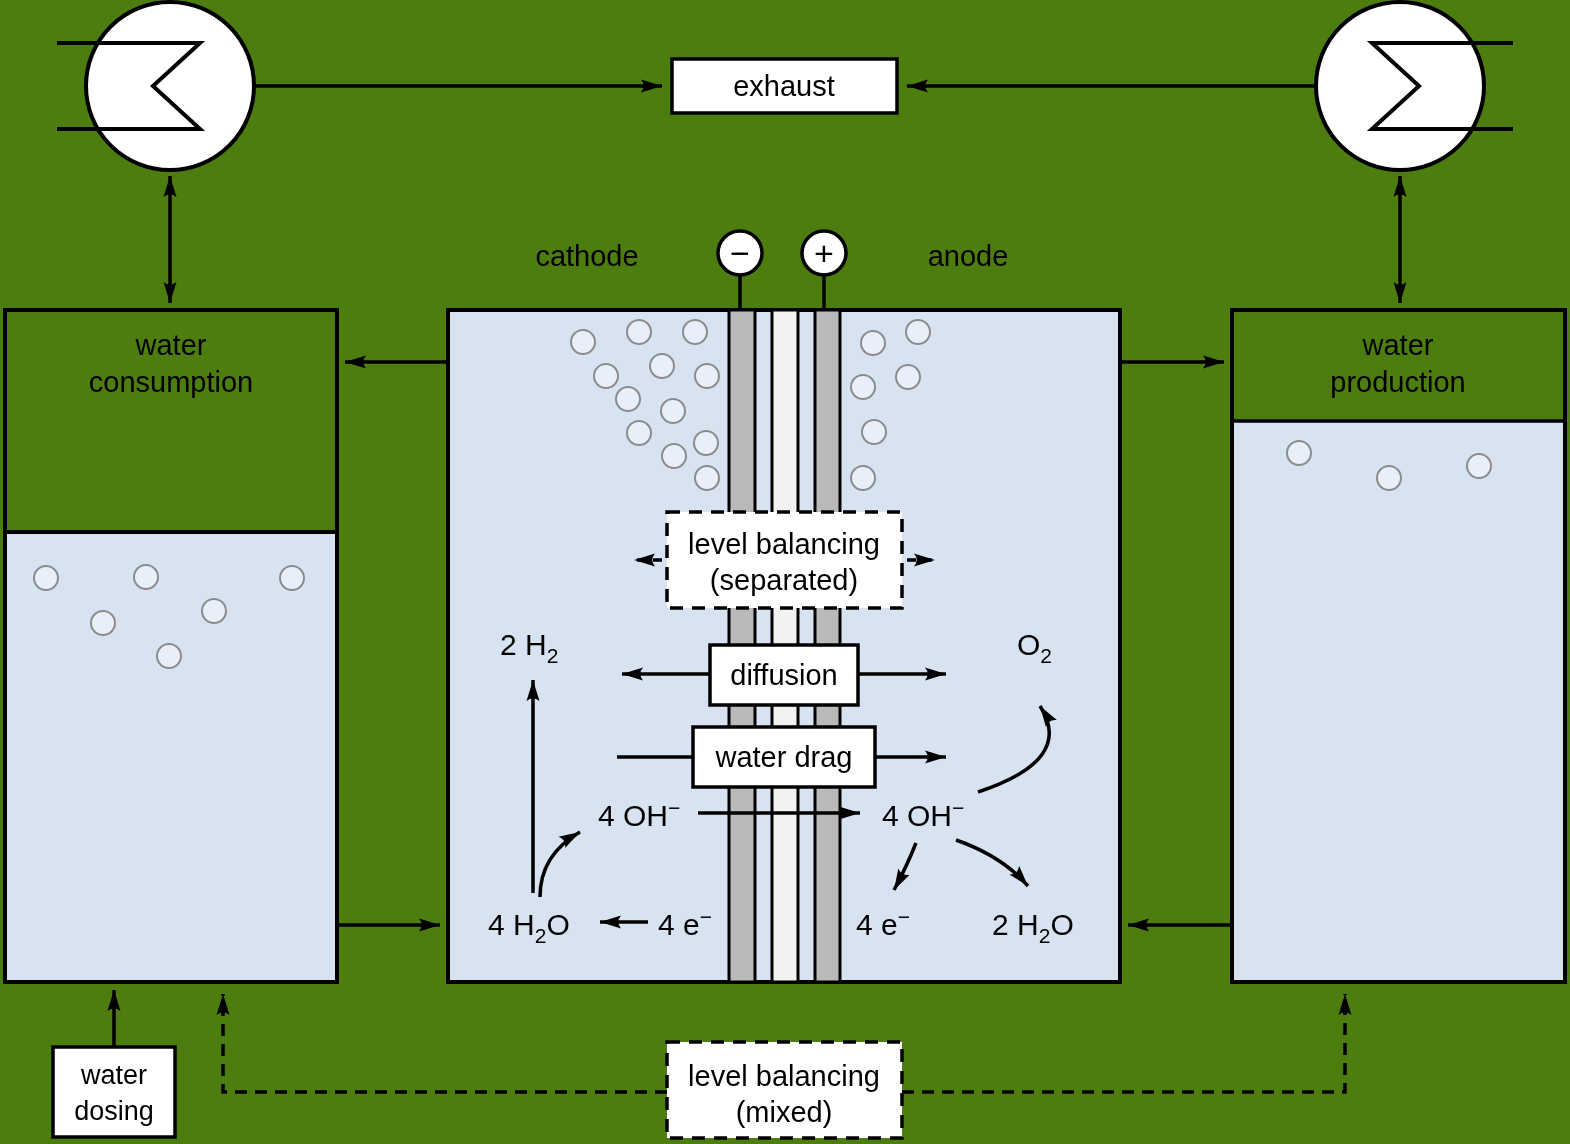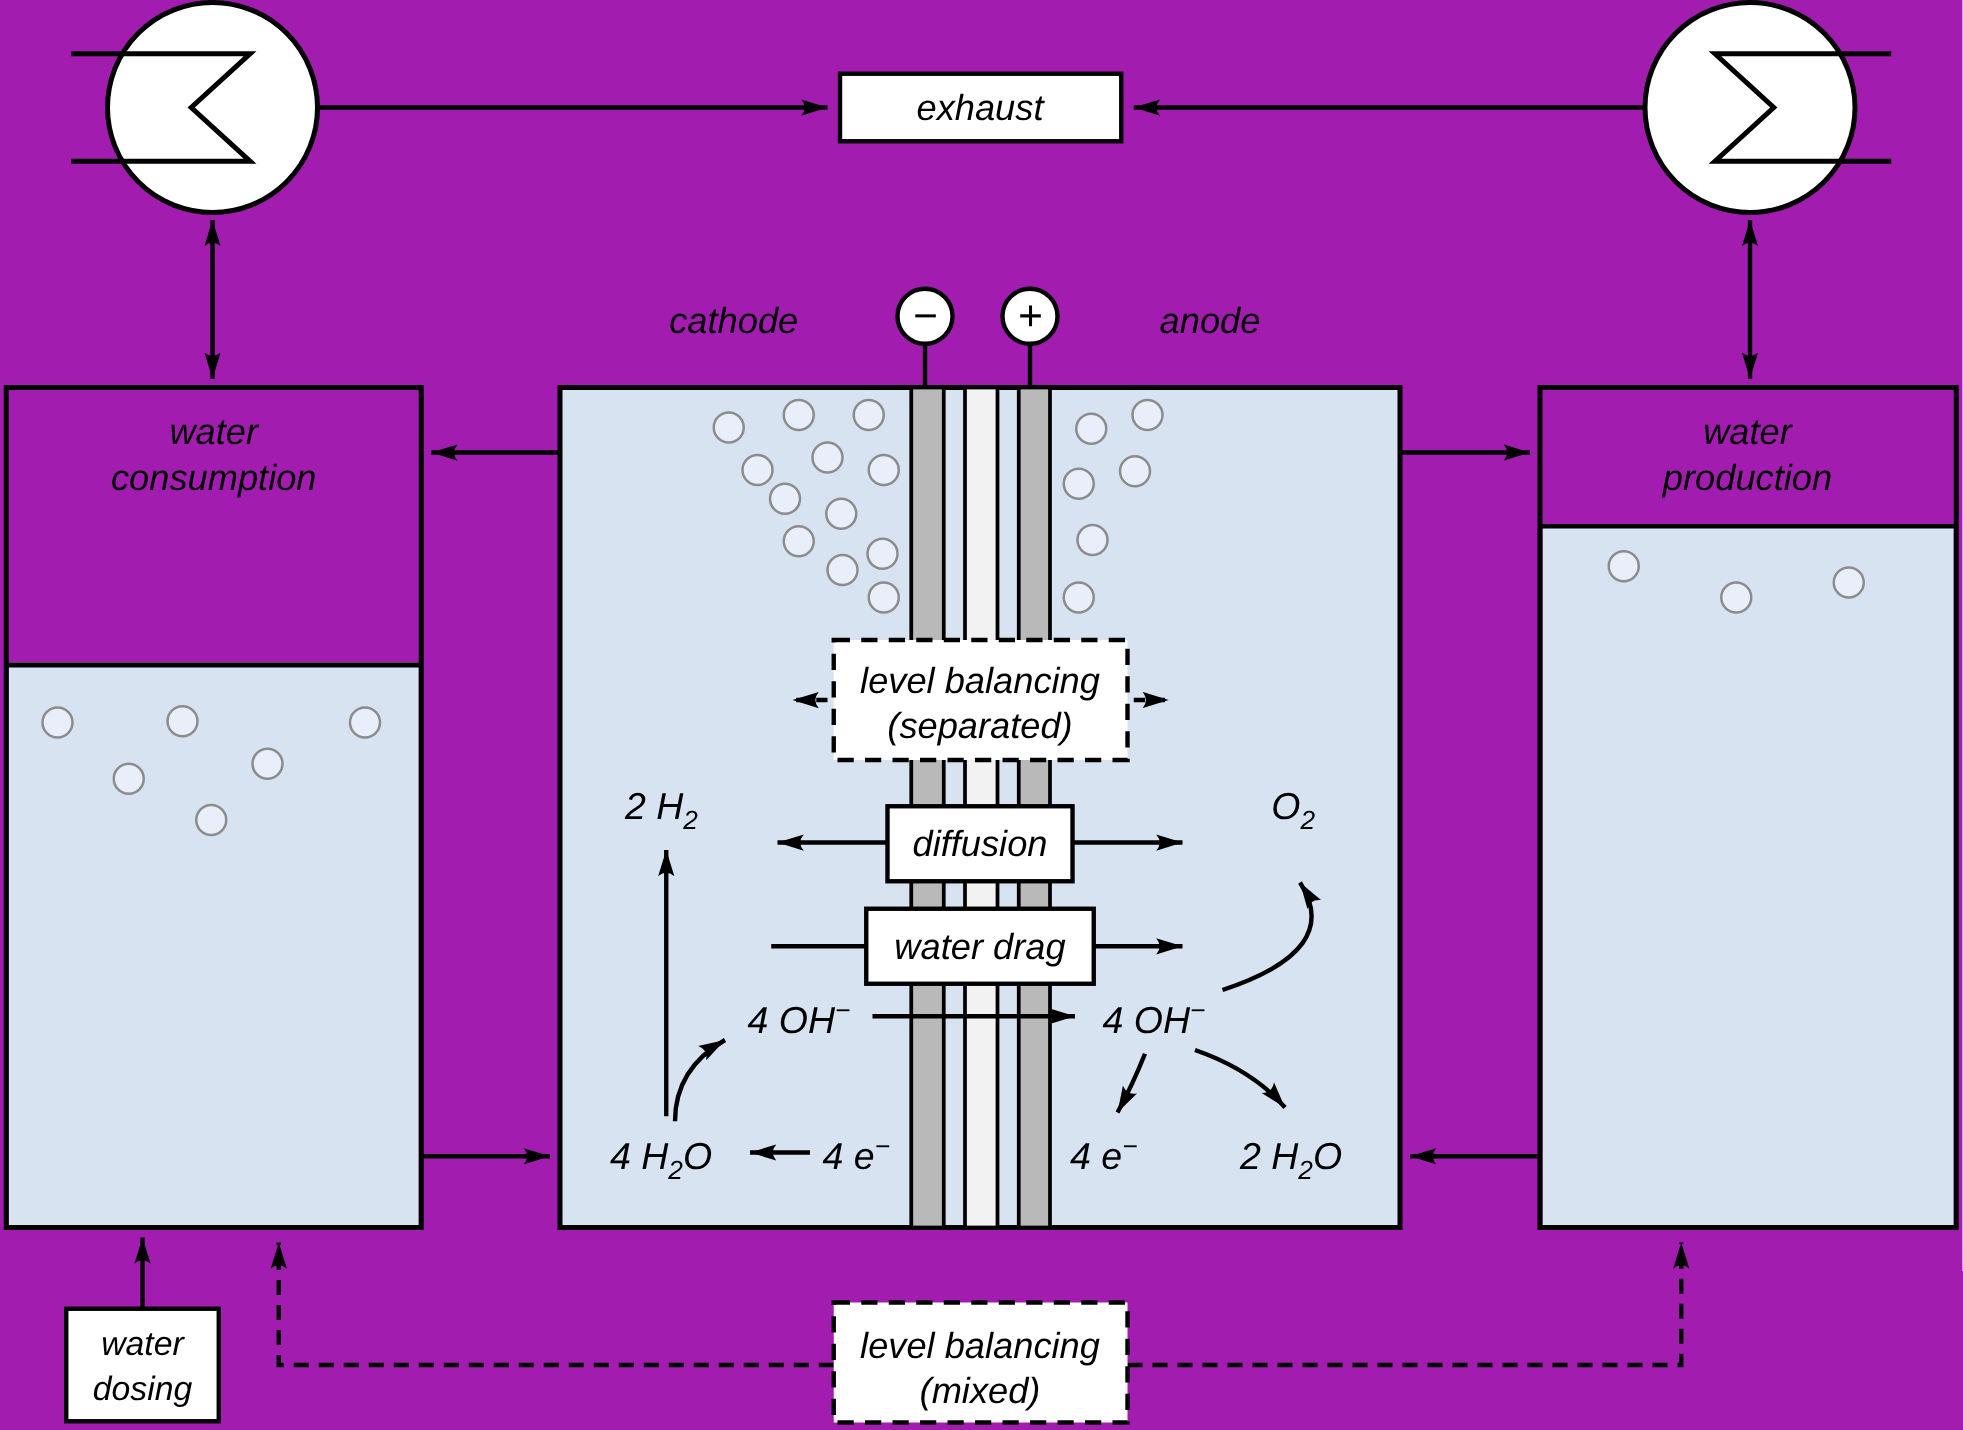--- a/index.html
+++ b/index.html
@@ -1,16 +1,16 @@
 <!DOCTYPE html>
 <html><head>
 <meta charset="utf-8">
 <style>
   html,body{margin:0;padding:0;background:#ffffff;}
-  .stage{position:relative;width:1570px;height:1144px;background:#a21caf;overflow:hidden;font-style:italic;}
+  .stage{position:relative;width:1570px;height:1144px;background:#4d7c0f;overflow:hidden;}
   svg text{font-family:"Liberation Sans",sans-serif;fill:#000;}
   .lbl{font-size:29px;}
   .lbl-sm{font-size:27px;}
   .chem{font-size:30px;}
   .sub,.sup{font-size:21px;}
   .ln{stroke:#000;stroke-width:3.5;fill:none;}
   .ln4{stroke:#000;stroke-width:4;fill:none;}
   .bd{stroke:#000;stroke-width:4;fill:#ffffff;}
   .bd35{stroke:#000;stroke-width:3.5;fill:#ffffff;}
   .stackrect{stroke:#000;stroke-width:3;}

